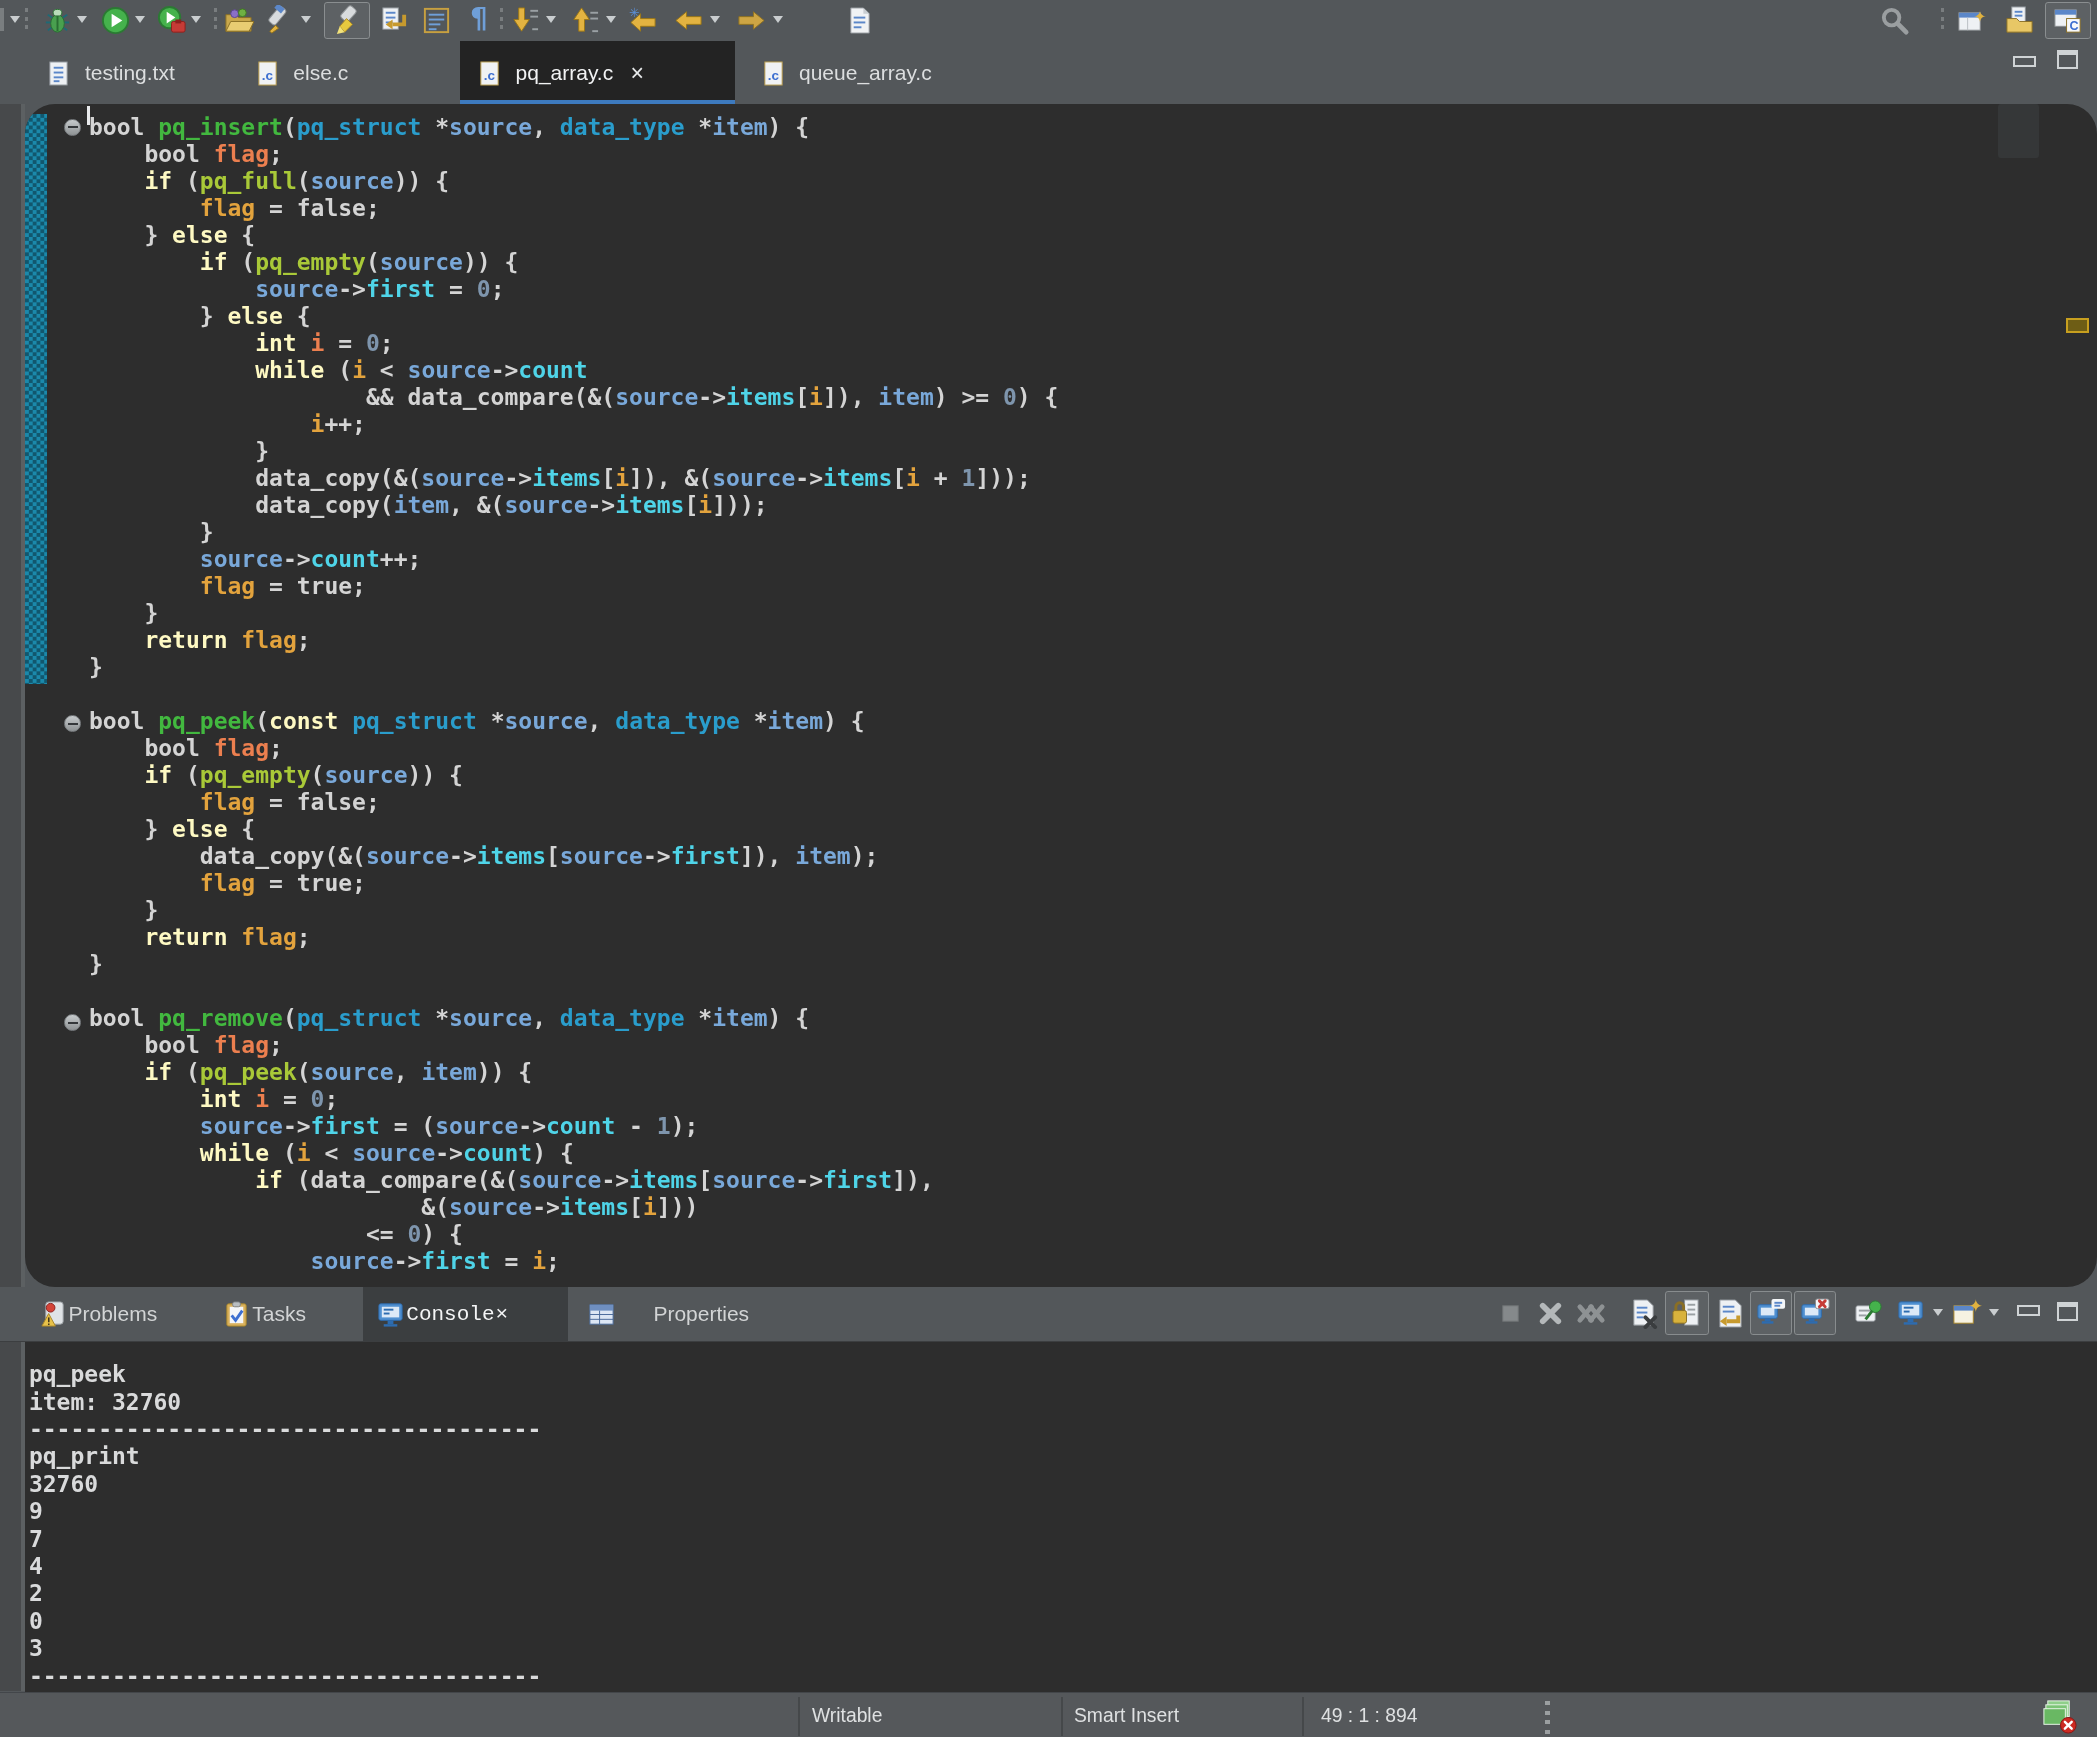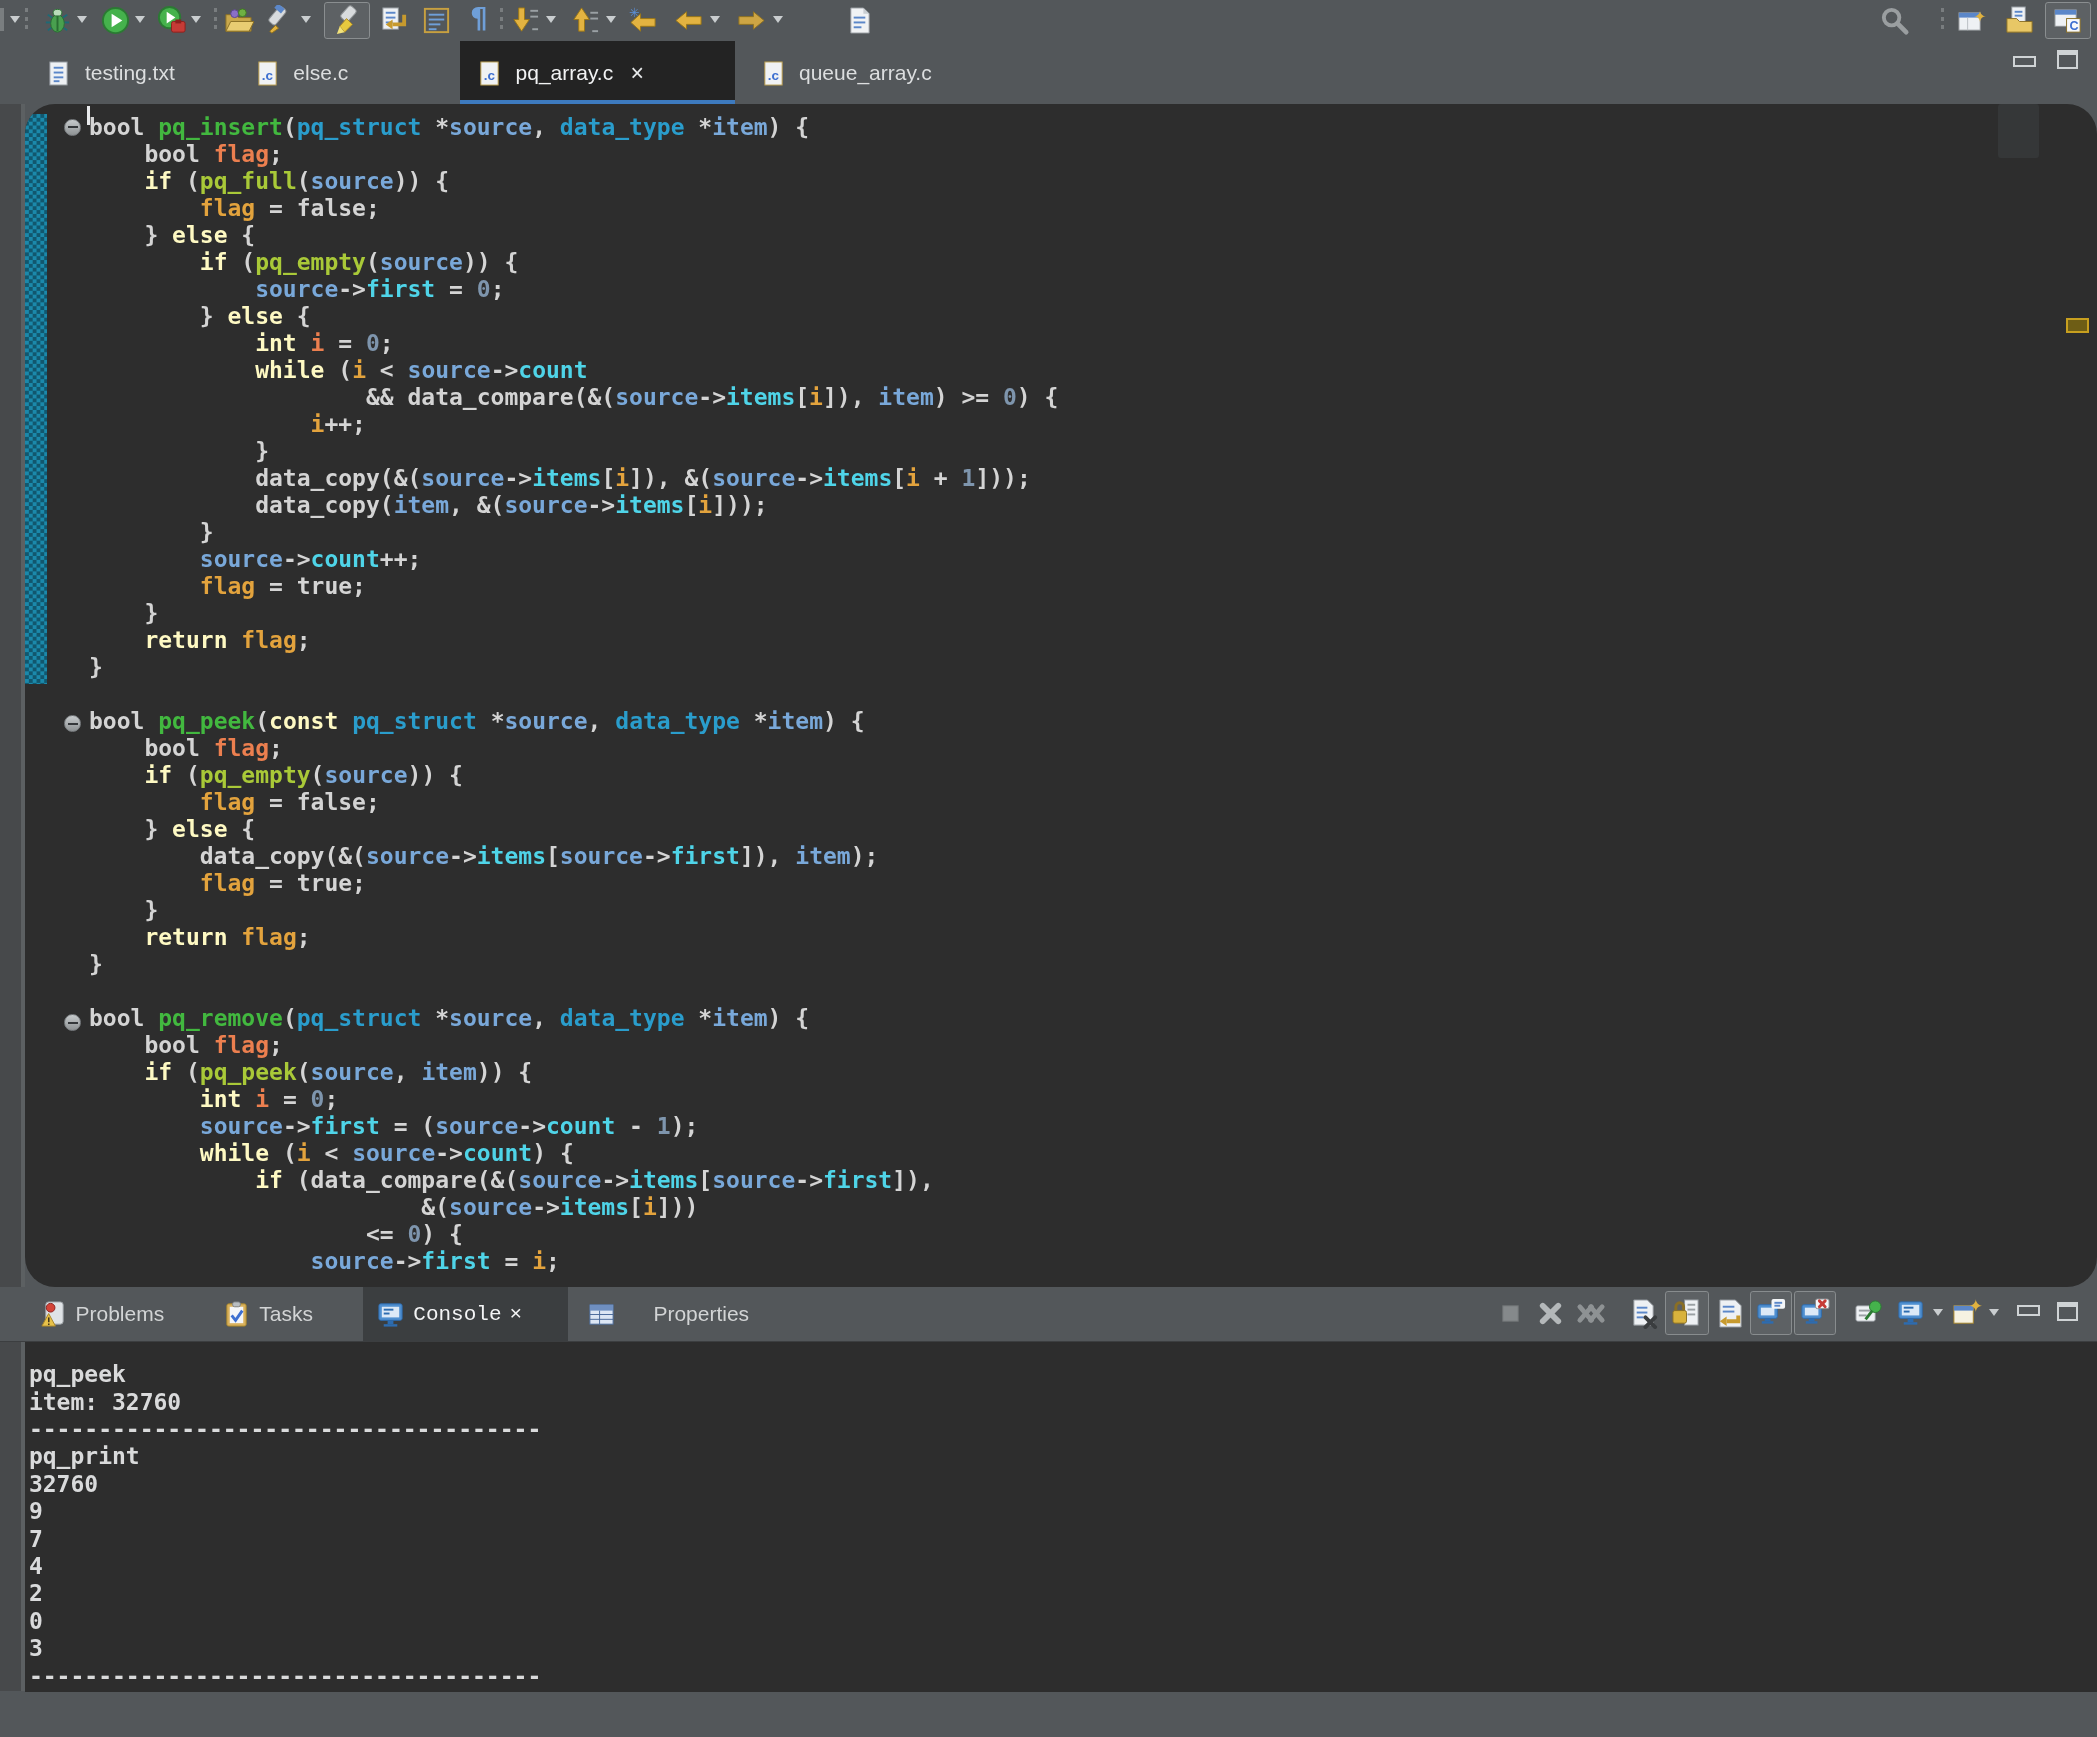--- a/index.html
+++ b/index.html
@@ -34,21 +34,21 @@
   .codecaret{position:absolute;left:62px;top:1.9px;width:2.9px;height:19.3px;background:#e8eaec;}
   .code{position:absolute;left:64px;top:9.7px;margin:0;font-family:"DejaVu Sans Mono",monospace;font-size:23px;font-weight:bold;}
   .cl{height:27px;line-height:27px;white-space:pre;min-height:27px;}
   .t-d{color:#d4d4d4}.t-k{color:#fef9c3}.t-fd{color:#42b83f}.t-fc{color:#a9c938}
   .t-ty{color:#2a9dcc}.t-pa{color:#79a8d9}.t-me{color:#4fd4e8}.t-vd{color:#ec7f4f}
   .t-vu{color:#e3a33d}.t-nu{color:#7e95ad}
   .vscroll{position:absolute;right:58px;top:0;width:41px;height:54px;background:#3a3d3f;border-radius:2.9px;opacity:.6;}
   .ovmarker{position:absolute;right:7.7px;top:214px;width:23px;height:15.4px;background:#6e5d15;border:2.9px solid #c79f1f;box-sizing:border-box;}
   
   .btabrow{position:absolute;left:0;top:1287px;width:2097px;height:55px;background:#53575a;border-bottom:1.9px solid #3c3e40;display:flex;align-items:stretch;padding-left:25px;box-sizing:border-box;}
-  .btab{display:flex;align-items:center;gap:8px;padding:0 13.5px;color:#d2d4d5;font-size:21px;}
+  .btab{display:flex;align-items:center;gap:1px;padding:0 13.5px;color:#d2d4d5;font-size:21px;}
   .btab svg{width:29px;height:29px;}
   .btab.active{background:#3b3e40;color:#f4f5f6;}
   .ctb-ic{position:absolute;top:1298px;width:31px;height:31px;}
   .ctb-ic svg{width:31px;height:31px;display:block;}
   .cpressed{position:absolute;top:1291px;height:44px;background:#5d6164;border:1px solid #888c8e;border-radius:2.9px;box-sizing:border-box;}
   .cpressed .ctb-ic{position:relative;top:4.8px;left:4.8px;}
   .console{position:absolute;left:25px;top:1342px;width:2072px;height:350px;background:#2d2d2d;overflow:hidden;}
   .chead{position:absolute;left:3.9px;top:5.8px;font-family:"DejaVu Sans Mono",monospace;font-size:18.3px;font-weight:600;color:#c8cacb;white-space:pre;}
   .cbody{position:absolute;left:3.9px;top:19.3px;margin:0;font-family:"DejaVu Sans Mono",monospace;font-size:23px;font-weight:bold;color:#d9dadb;}
   .cbody .cl{height:27.4px;line-height:27.4px;}
@@ -477,15 +477,36 @@
       </svg>
   </div>
   <div class="caret-dn" style="left:1989px;top:1309px;"></div>
   <div class="min-ic" style="position:absolute;left:2017px;top:1305px;"></div>
   <div class="max-ic" style="position:absolute;left:2057px;top:1302px;"></div>
 
   <div class="console">
     <pre class="cbody" id="console-lines"><div class="cl">pq_peek</div><div class="cl">item: 32760</div><div class="cl">-------------------------------------</div><div class="cl">pq_print</div><div class="cl">32760</div><div class="cl">9</div><div class="cl">7</div><div class="cl">4</div><div class="cl">2</div><div class="cl">0</div><div class="cl">3</div><div class="cl">-------------------------------------</div></pre>
   </div>
 
+  <div class="statusbar">
+    <div class="sb-div" style="left:798px;"></div>
+    <span class="sb-txt" style="left:812px;">Writable</span>
+    <div class="sb-div" style="left:1061px;"></div>
+    <span class="sb-txt" style="left:1074px;">Smart Insert</span>
+    <div class="sb-div" style="left:1302px;"></div>
+    <span class="sb-txt" style="left:1321px;">49 : 1 : 894</span>
+    <div class="sb-dots"></div>
+    <div class="sb-ic">
+      <svg viewBox="0 0 40 40">
+          <rect x="8" y="4" width="22" height="16" fill="#8fcf8a" stroke="#e8f5e8"></rect>
+          <rect x="6" y="8" width="22" height="16" fill="#7cc576" stroke="#e8f5e8"></rect>
+          <rect x="4" y="12" width="22" height="16" fill="#69b863" stroke="#e8f5e8"></rect>
+          <circle cx="29" cy="29" r="8" fill="#cc2a22" stroke="#8c1512"></circle>
+          <g stroke="#ffffff" stroke-width="2.5" stroke-linecap="round">
+            <line x1="25.5" y1="25.5" x2="32.5" y2="32.5"></line>
+            <line x1="32.5" y1="25.5" x2="25.5" y2="32.5"></line>
+          </g>
+        </svg>
+    </div>
+  </div>
 
 </div>
 
 
 </body></html>

